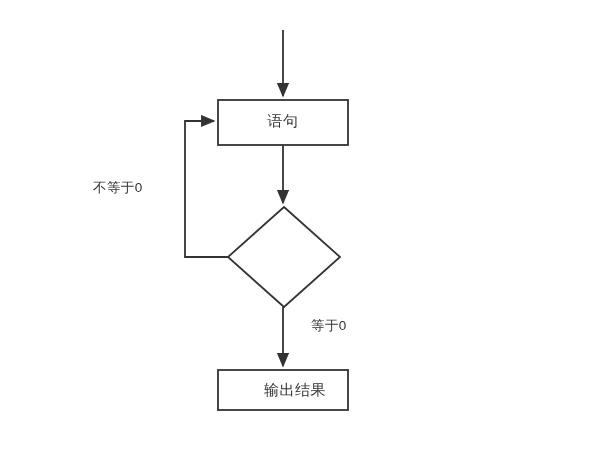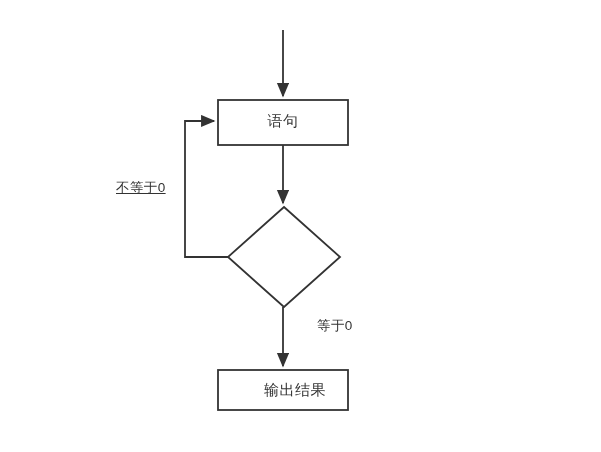--- a/index.html
+++ b/index.html
@@ -53,28 +53,26 @@
     top: 247px;
     width: 112px;
   }
   #label-output {
     left: 218px;
     top: 381px;
     width: 154px;
     text-align: center;
   }
   #label-not-equal-zero {
-    left: 116px;
+    left: 93px;
     top: 179px;
-    text-decoration: underline;
   }
   #label-equal-zero {
     left: 311px;
     top: 317px;
-    margin-left: 6px;
   }
 </style>
 </head>
 <body>
 
 <div id="flowchart-canvas">
 
   <svg id="flow-svg" viewBox="0 0 601 452" xmlns="http://www.w3.org/2000/svg">
     <defs>
       <marker id="arrowhead" markerWidth="9" markerHeight="9" refX="7.2" refY="3.4" orient="auto" markerUnits="strokeWidth">

